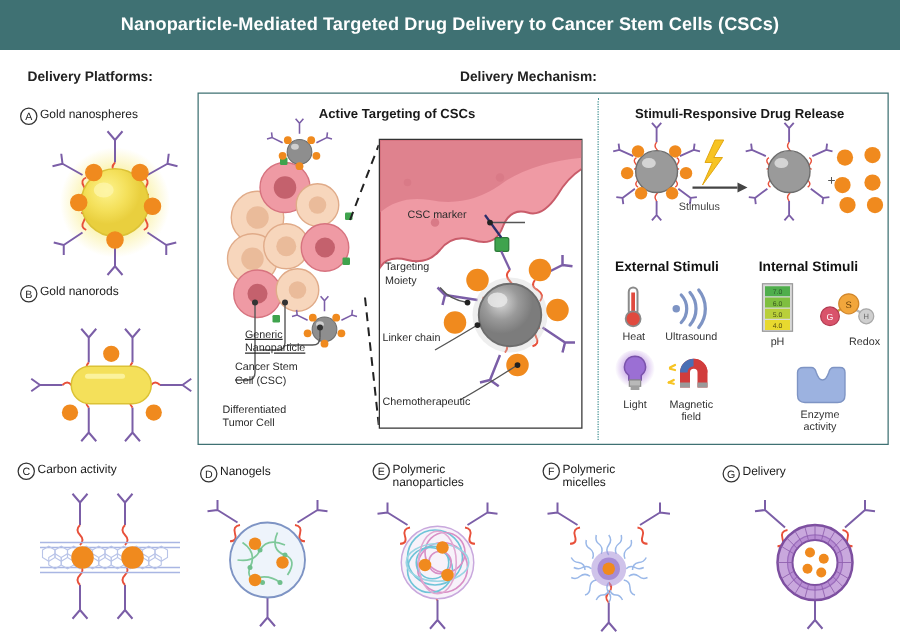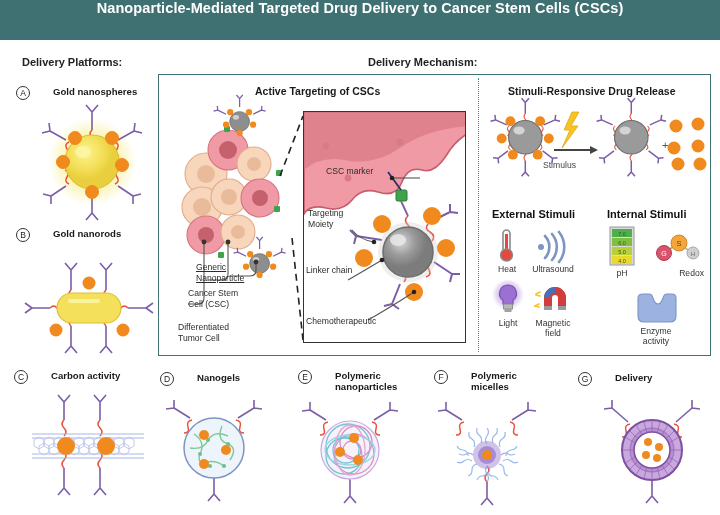--- a/index.html
+++ b/index.html
@@ -6,21 +6,21 @@
   body {
     width: 720px; height: 515px;
     background: #ffffff;
     font-family: "Liberation Sans", sans-serif;
     position: relative;
     overflow: hidden;
   }
   .title-bar {
     position: absolute; left: 0; top: 0; width: 720px; height: 40px;
     background: #3f7173;
-    display: flex; justify-content: center;
+    display: flex; align-items: center; justify-content: center;
   }
   .title-bar .t {
     color: #ffffff; font-size: 14.5px; font-weight: bold; letter-spacing: .1px;
   }
   .section-label { position: absolute; font-size: 11px; font-weight: bold; color: #222; }
   #lbl-platforms { left: 22px; top: 56px; }
   #lbl-mechanism { left: 368px; top: 56px; }
 
   .mech-panel {
     position: absolute; left: 158px; top: 74px; width: 553px; height: 282px;
@@ -37,21 +37,21 @@
   .inset-box {
     position: absolute; left: 303px; top: 111px; width: 163px; height: 232px;
     border: 1.3px solid #333; background: #fff; overflow: hidden;
   }
   .platform { position: absolute; }
   .badge {
     width: 14px; height: 14px; border-radius: 50%; border: 1.1px solid #333;
     display: inline-flex; align-items: center; justify-content: center;
     font-size: 8.5px; color: #222; font-weight: normal; vertical-align: middle;
   }
-  .p-label { font-size: 9.6px; font-weight: bold; color: #1a1a1a; display:inline-block; vertical-align: middle; margin-left: 23px; line-height: 11px;}
+  .p-label { font-size: 9.6px; font-weight: normal; color: #1a1a1a; display:inline-block; vertical-align: middle; margin-left: 2px; line-height: 11px;}
   .p-head { display: flex; align-items: flex-start; }
   .anno { position: absolute; font-size: 8.6px; color: #2b2b2b; line-height: 10.5px; }
   .stim-head { position: absolute; font-size: 11px; font-weight: bold; color: #111; }
   .stim-cap { position: absolute; font-size: 8.6px; color: #333; text-align: center; line-height: 10px; }
   svg { overflow: visible; display: block; }
 </style>
 </head>
 <body>
 
 <div class="title-bar">

